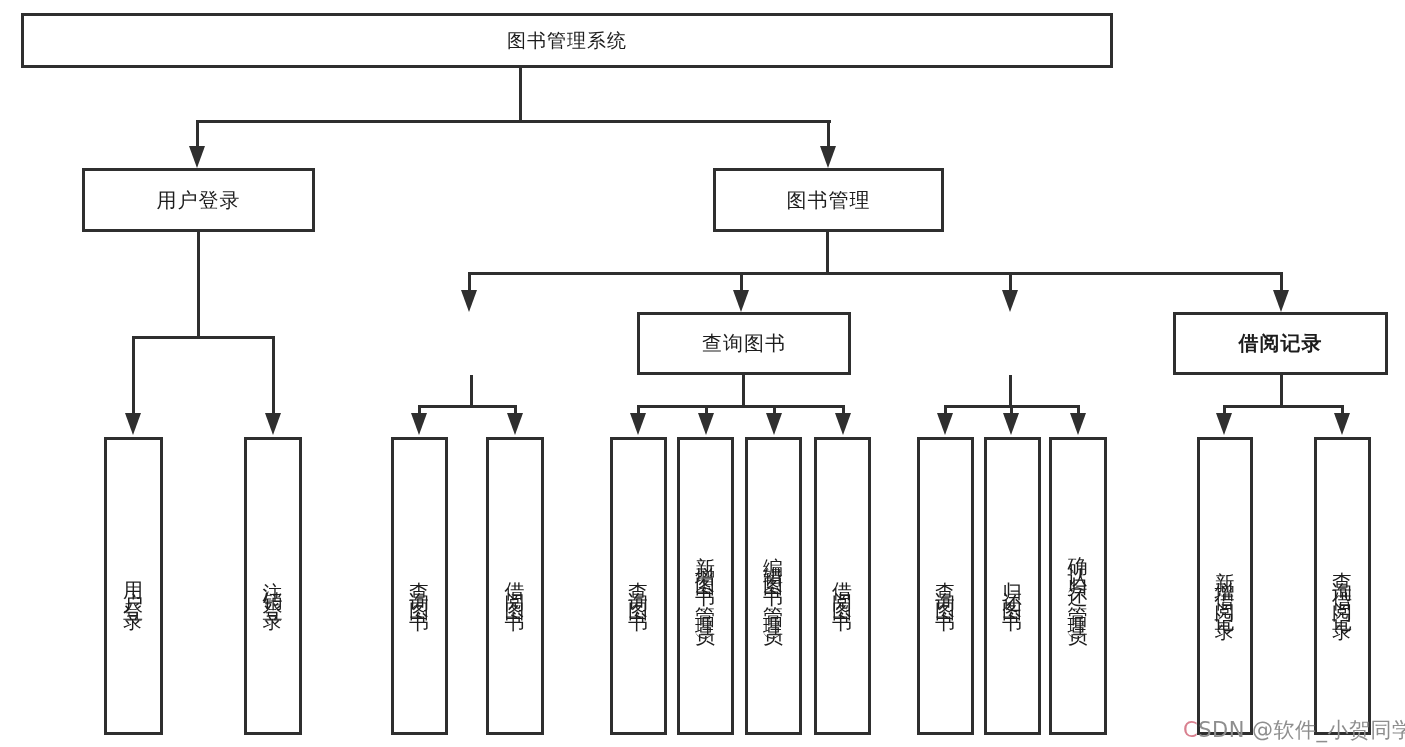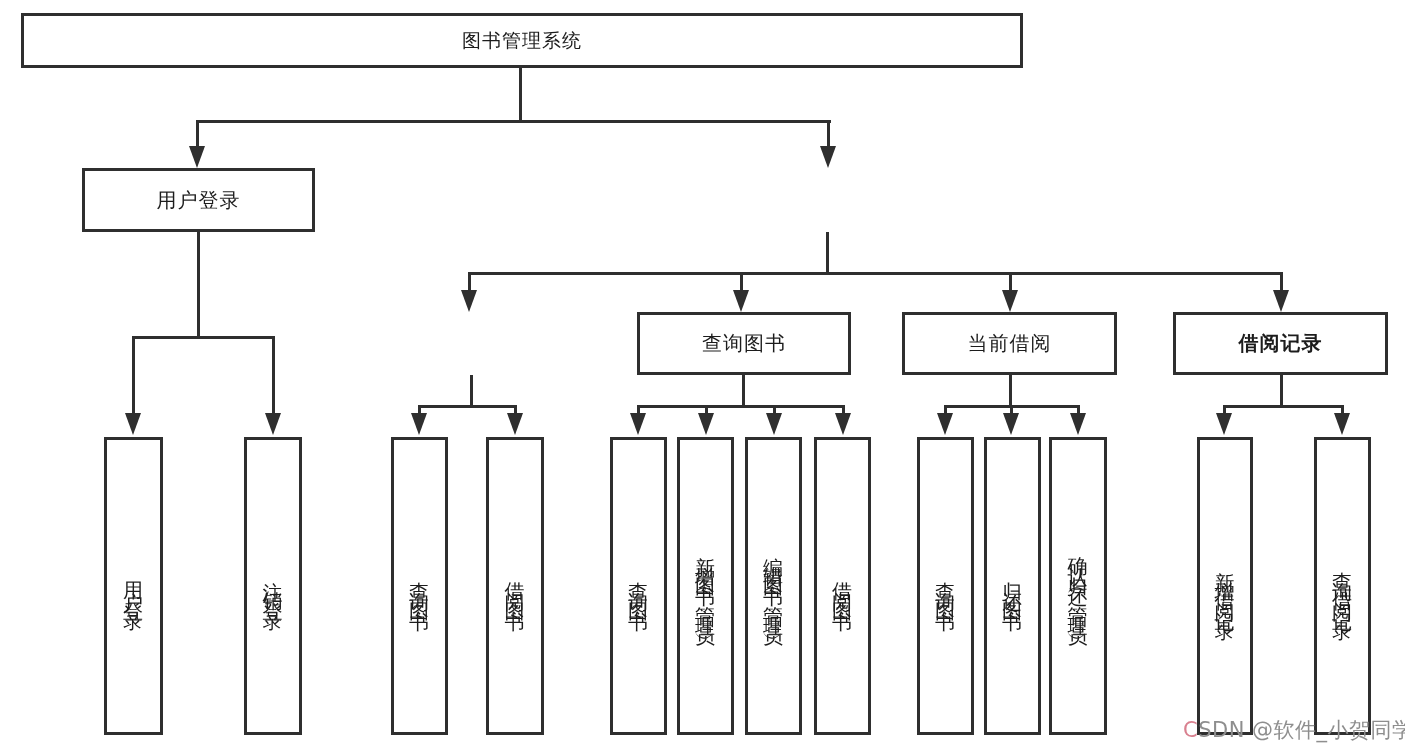--- a/index.html
+++ b/index.html
@@ -66,33 +66,36 @@
     letter-spacing: 0.5px;
   }
   .wm-logo { color: #d9808f; }
   .wm-rest { color: #8e8e8e; }
 </style>
 </head>
 <body>
 
 <div id="canvas">
 
-  <div class="box" style="left:21px; top:13px; width:1002px; height:55px;text-align:center;">
+  <div class="box" style="left:21px; top:13px; width:1092px; height:55px;text-align:center;">
     <span class="hlabel root-label">图书管理系统</span>
   </div>
 
   <div class="vline" style="left:519px; top:68px; height:52px;"></div>
   <div class="hline" style="left:196px; top:120px; width:635px;"></div>
   <div class="vline" style="left:196px; top:120px; height:28px;"></div>
   <div class="arrowhead" style="left:189px; top:146px;"></div>
   <div class="vline" style="left:827px; top:120px; height:28px;"></div>
   <div class="arrowhead" style="left:820px; top:146px;"></div>
 
   <div class="box" style="left:82px; top:168px; width:233px; height:64px;">
     <span class="hlabel">用户登录</span>
+  </div>
+  <div class="box" style="left:713px; top:168px; width:231px; height:64px;">
+    <span class="hlabel">图书管理</span>
   </div>
 
   <div class="vline" style="left:197px; top:232px; height:104px;"></div>
   <div class="hline" style="left:132px; top:336px; width:142px;"></div>
   <div class="vline" style="left:132px; top:336px; height:79px;"></div>
   <div class="arrowhead" style="left:125px; top:413px;"></div>
   <div class="vline" style="left:272px; top:336px; height:79px;"></div>
   <div class="arrowhead" style="left:265px; top:413px;"></div>
 
   <div class="vline" style="left:826px; top:232px; height:40px;"></div>
@@ -102,23 +105,20 @@
   <div class="vline" style="left:740px; top:272px; height:20px;"></div>
   <div class="arrowhead" style="left:733px; top:290px;"></div>
   <div class="vline" style="left:1009px; top:272px; height:20px;"></div>
   <div class="arrowhead" style="left:1002px; top:290px;"></div>
   <div class="vline" style="left:1280px; top:272px; height:20px;"></div>
   <div class="arrowhead" style="left:1273px; top:290px;"></div>
 
   <div class="box" style="left:637px; top:312px; width:214px; height:63px;">
     <span class="hlabel">查询图书</span>
   </div>
-  <div class="box" style="left:902px; top:312px; width:215px; height:63px;">
-    <span class="hlabel">当前借阅</span>
-  </div>
   <div class="box" style="left:1173px; top:312px; width:215px; height:63px;font-weight:bold;">
     <span class="hlabel">借阅记录</span>
   </div>
 
   <div class="vline" style="left:470px; top:375px; height:30px;"></div>
   <div class="hline" style="left:418px; top:405px; width:99px;"></div>
   <div class="vline" style="left:418px; top:405px; height:10px;"></div>
   <div class="arrowhead" style="left:411px; top:413px;"></div>
   <div class="vline" style="left:514px; top:405px; height:10px;"></div>
   <div class="arrowhead" style="left:507px; top:413px;"></div>

